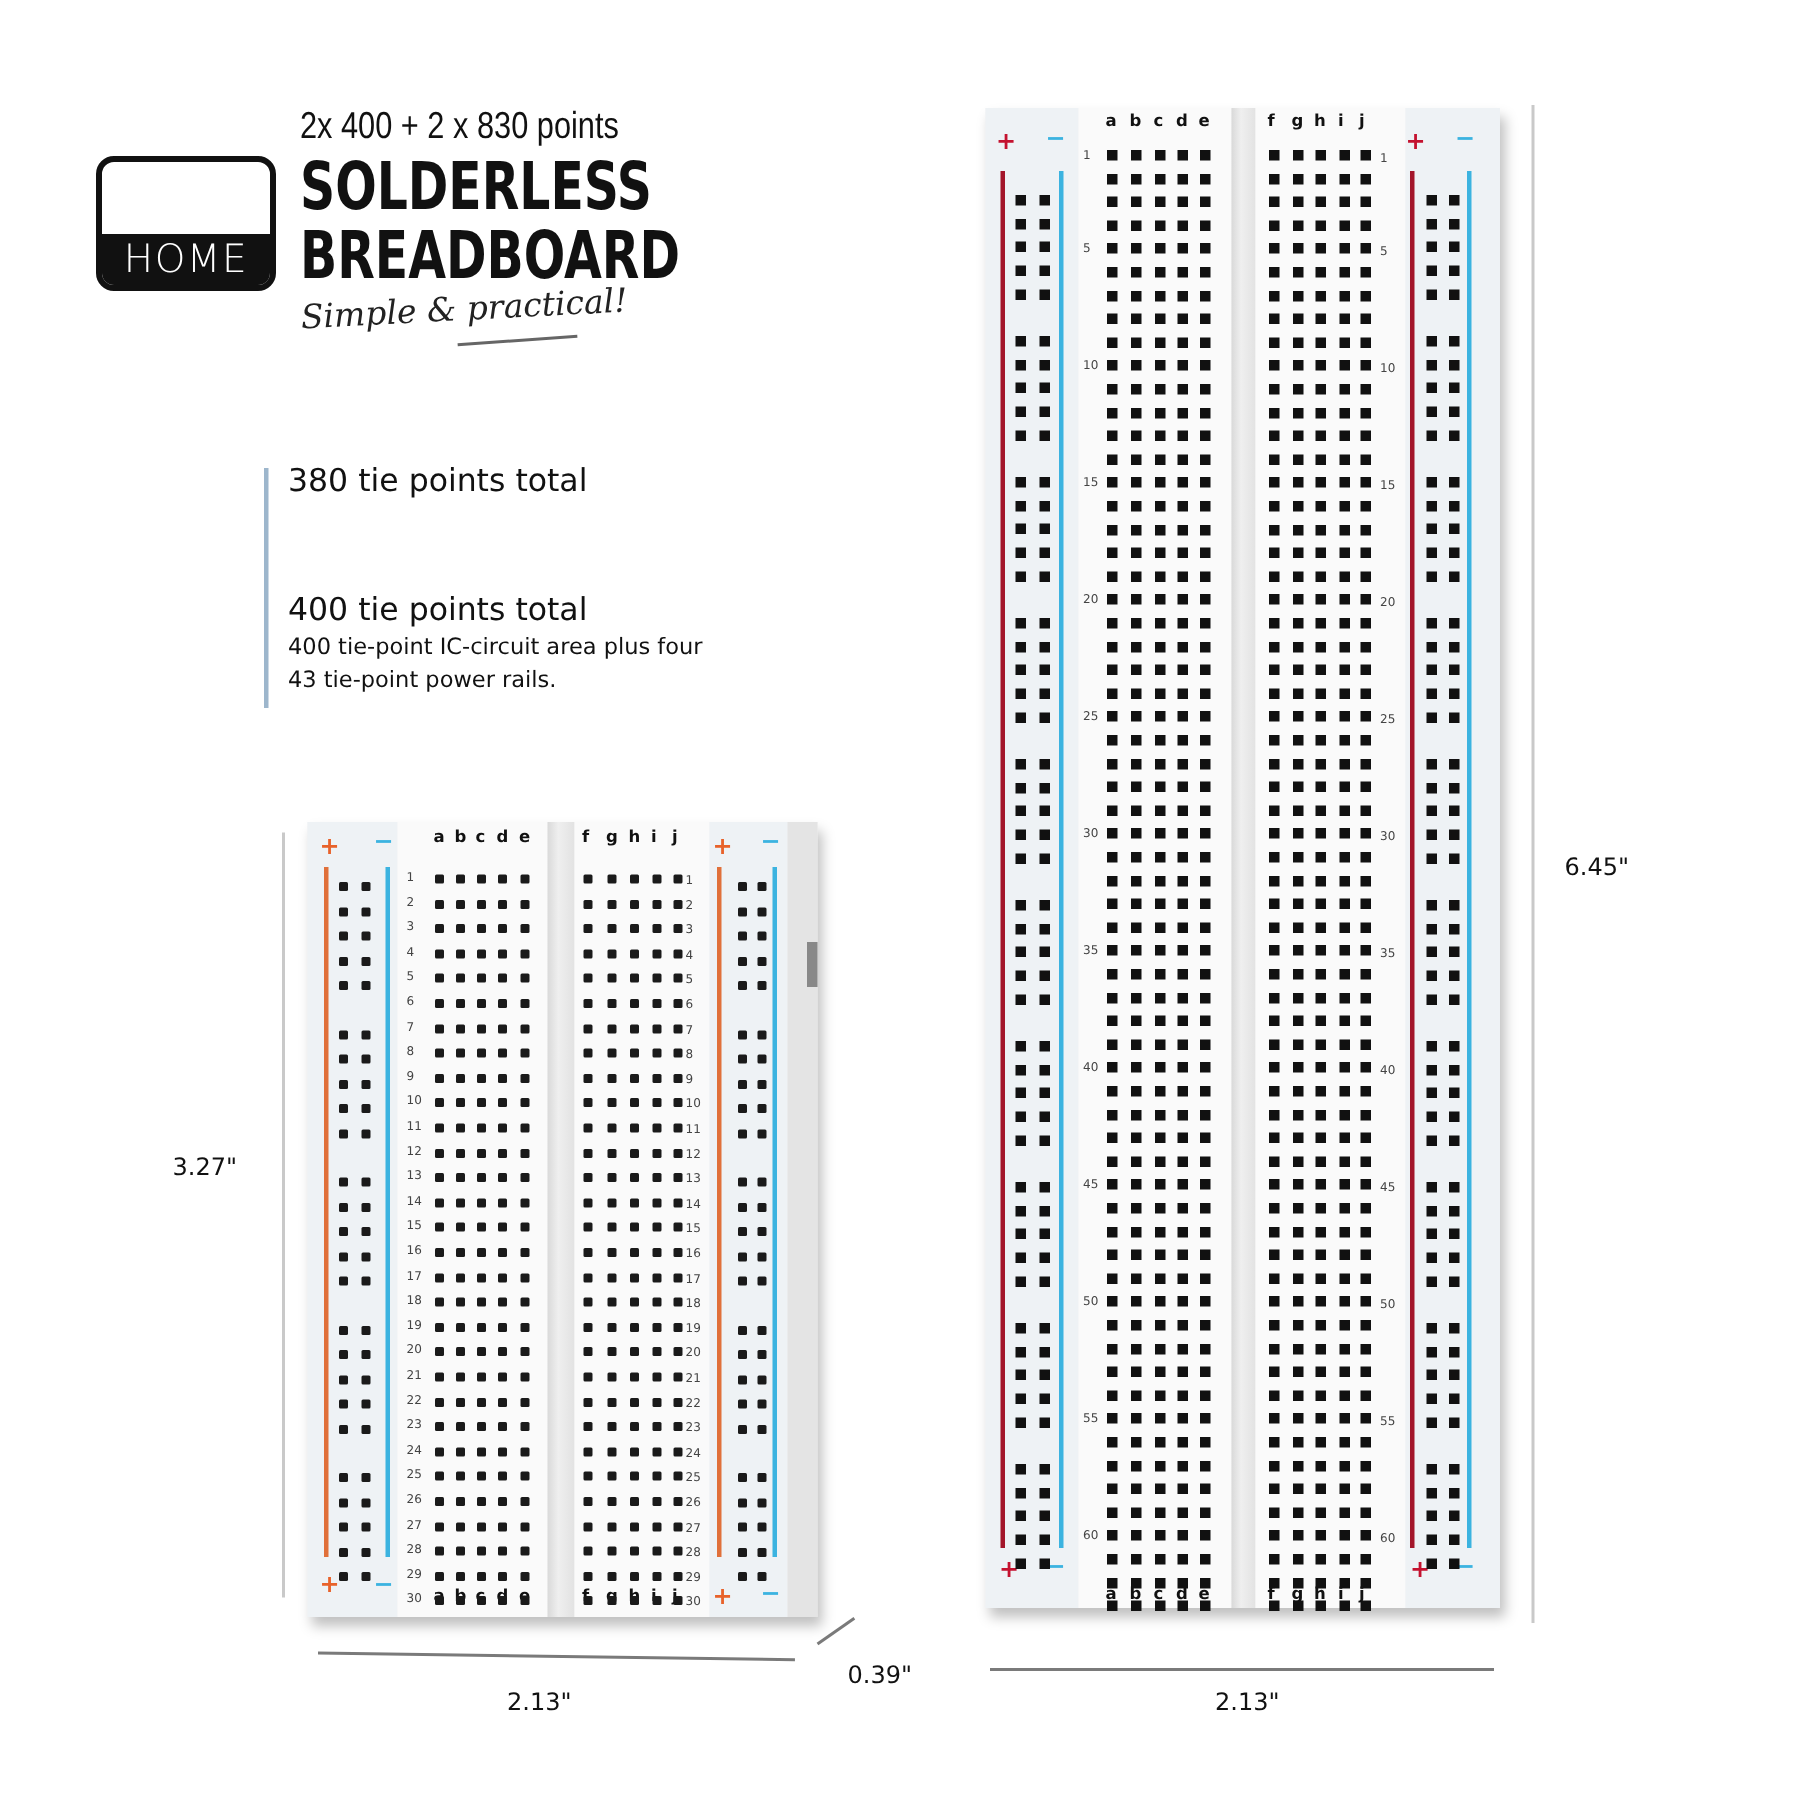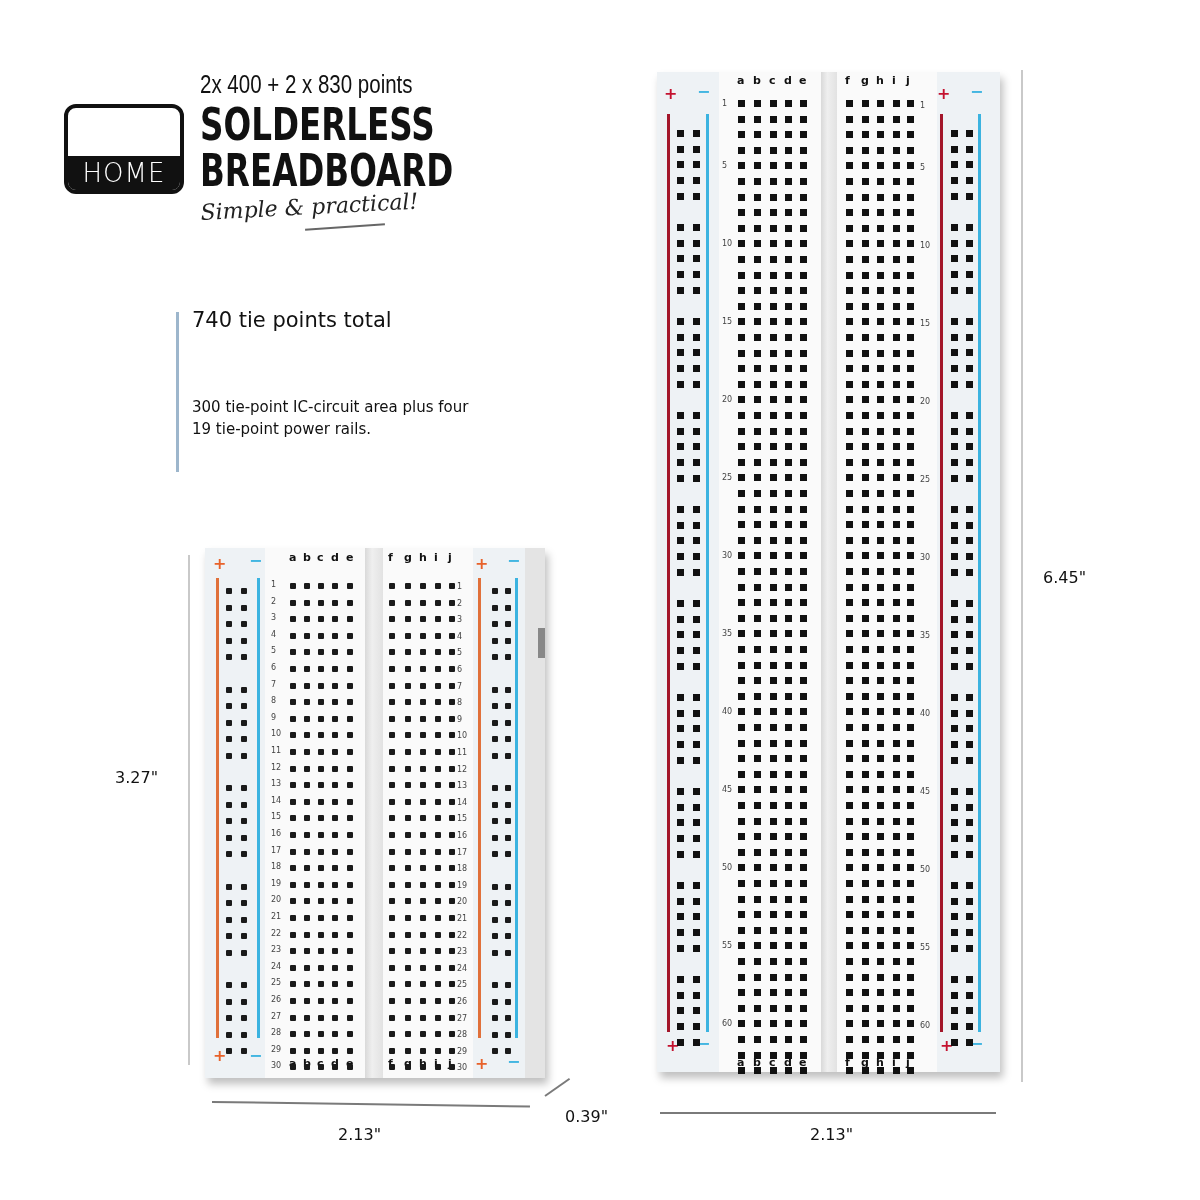--- a/index.html
+++ b/index.html
@@ -51,25 +51,26 @@
 <div class="abs subhead">2x 400 + 2 x 830 points</div>
 <div class="abs title">
   <div>SOLDERLESS</div>
   <div>BREADBOARD</div>
 </div>
 <div class="abs tagline">Simple &amp; practical!</div>
 <div class="abs tagline-underline"></div>
 
 <div class="abs spec-bar"></div>
 <div class="abs spec" style="top:308px;">
-  <div class="spec-h">740 tie points total</div>
+  <div class="spec-h">380 tie points total</div>
 </div>
 <div class="abs spec" style="top:394px;">
-  <div class="spec-s" style="margin-top:4px;">300 tie-point IC-circuit area plus four</div>
-  <div class="spec-s" style="margin-top:4px;">19 tie-point power rails.</div>
+  <div class="spec-h">400 tie points total</div>
+  <div class="spec-s" style="margin-top:4px;">400 tie-point IC-circuit area plus four</div>
+  <div class="spec-s" style="margin-top:4px;">43 tie-point power rails.</div>
 </div>
 
 <div class="abs dim-v" style="left:188px; top:555px; height:510px;"></div>
 <div class="abs dim-label" style="left:115px; top:768px;">3.27"</div>
 <div class="abs dim-h" style="left:212px; top:1101px; width:318px; transform:rotate(0.8deg); transform-origin:left;"></div>
 <div class="abs dim-label" style="left:338px; top:1125px;">2.13"</div>
 <div class="abs dim-h" style="left:545px; top:1095px; width:30px; transform:rotate(-35deg); transform-origin:left;"></div>
 <div class="abs dim-label" style="left:565px; top:1107px;">0.39"</div>
 
 <div class="abs dim-v" style="left:1021px; top:70px; height:1012px;"></div>

